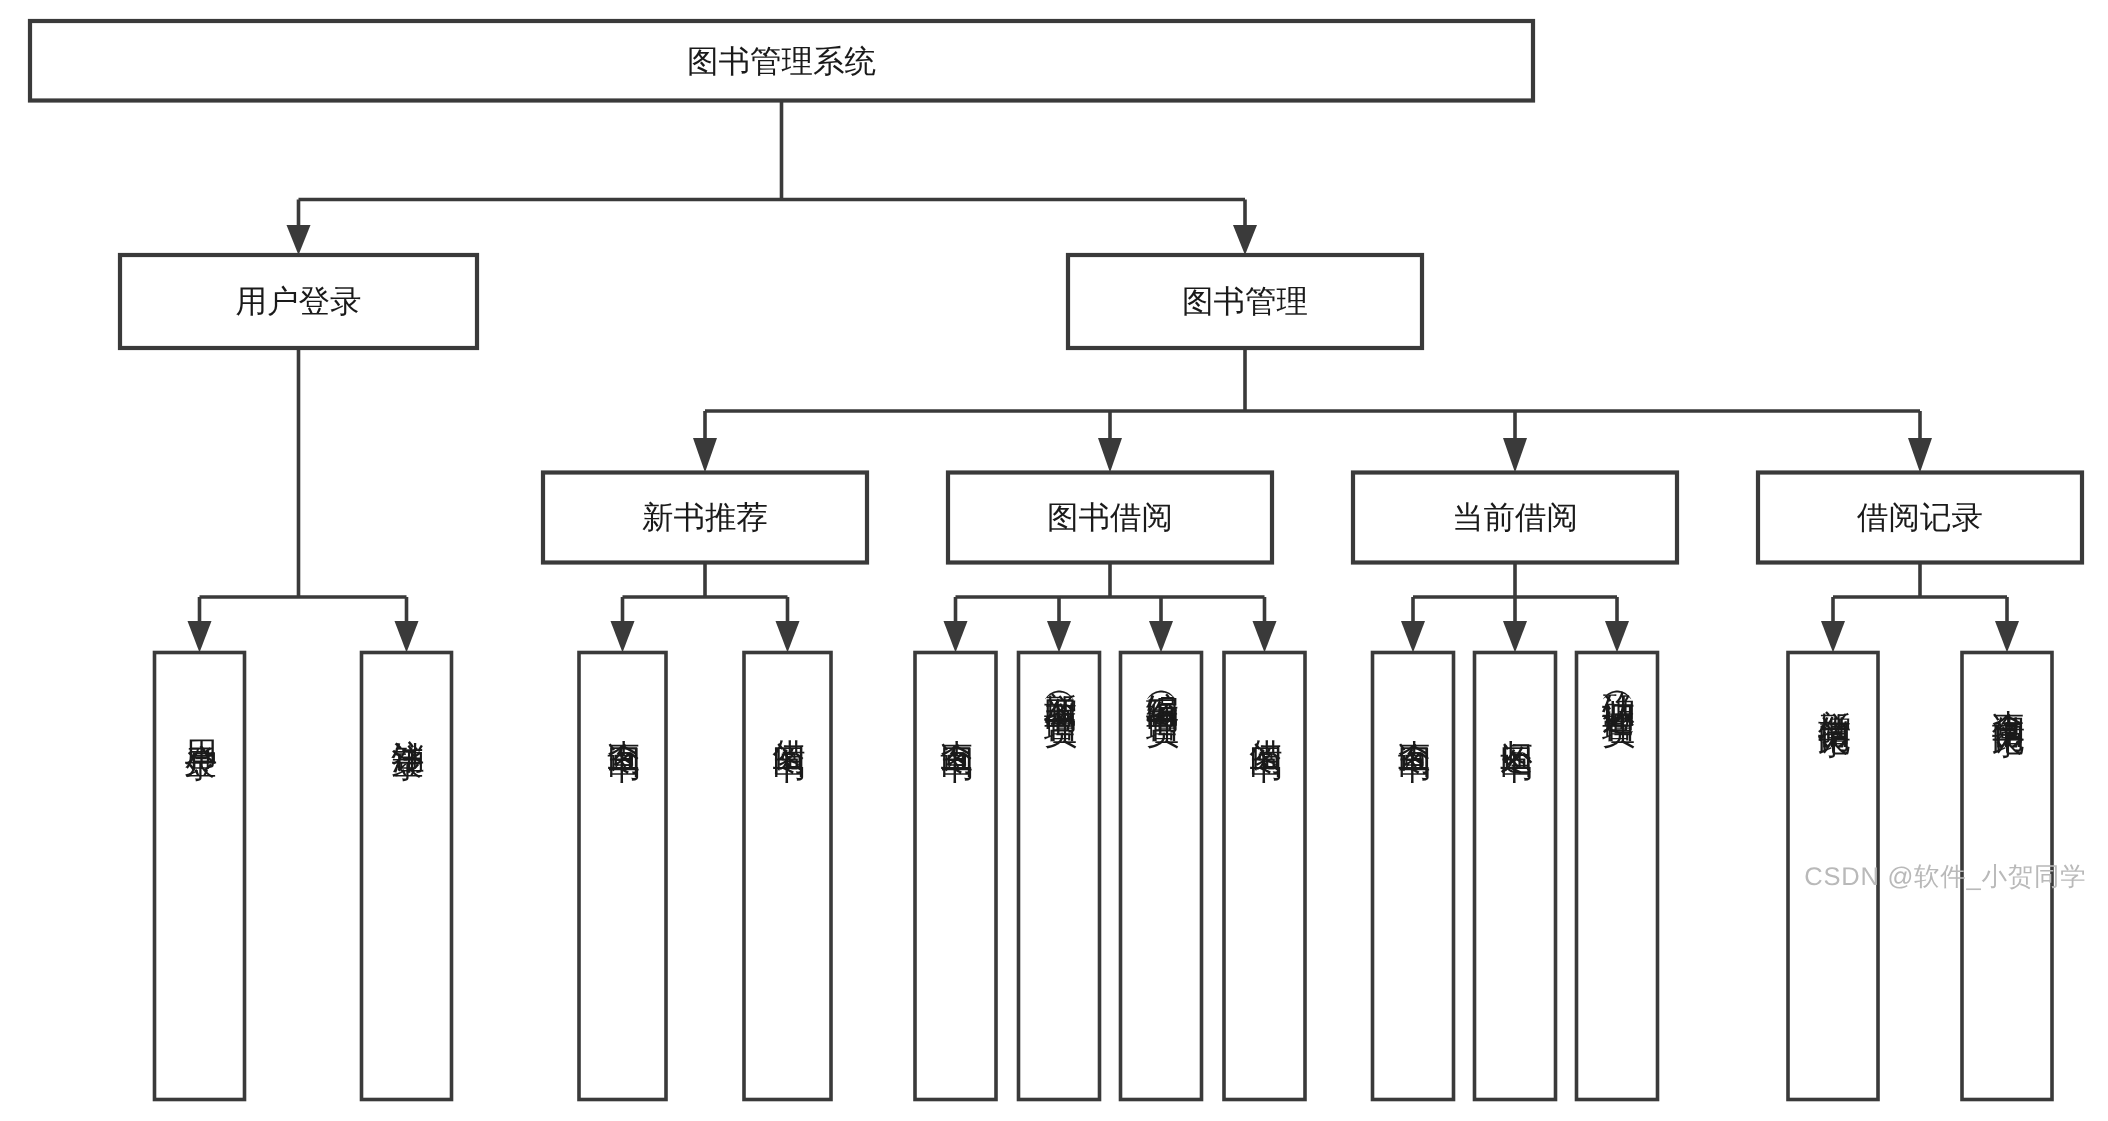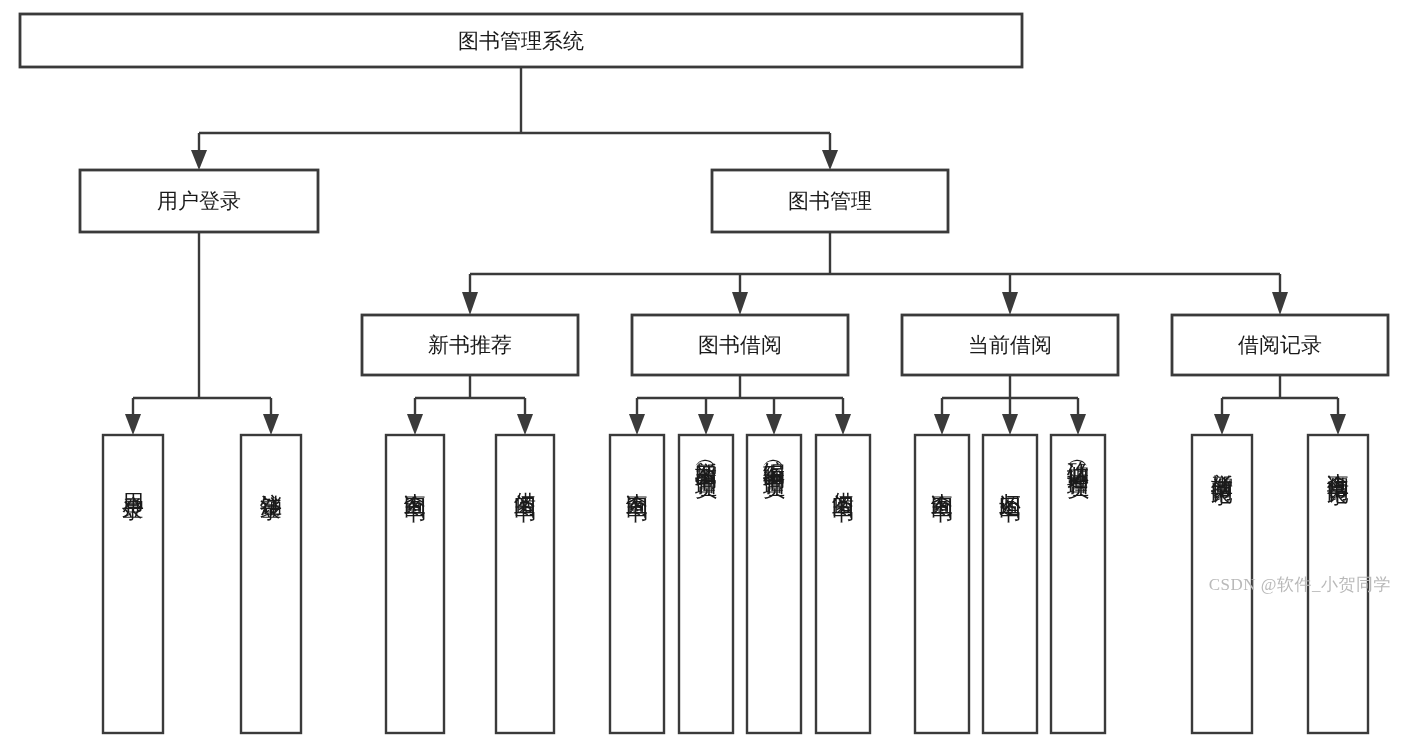--- a/index.html
+++ b/index.html
@@ -65,21 +65,21 @@
     font-size: 22px;
     line-height: 1;
     color: #1a1a1a;
     letter-spacing: 2.5px;
     white-space: nowrap;
   }
   .watermark {
     position: absolute;
     right: 14px;
     bottom: 6px;
-    font-family: Liberation Serif, serif;
+    font-family: Liberation Sans, sans-serif;
     font-size: 17px;
     color: #b9b9b9;
     letter-spacing: 0.5px;
     white-space: nowrap;
   }
 </style>
 </head>
 <body>
 
 <div id="diagram-root">

